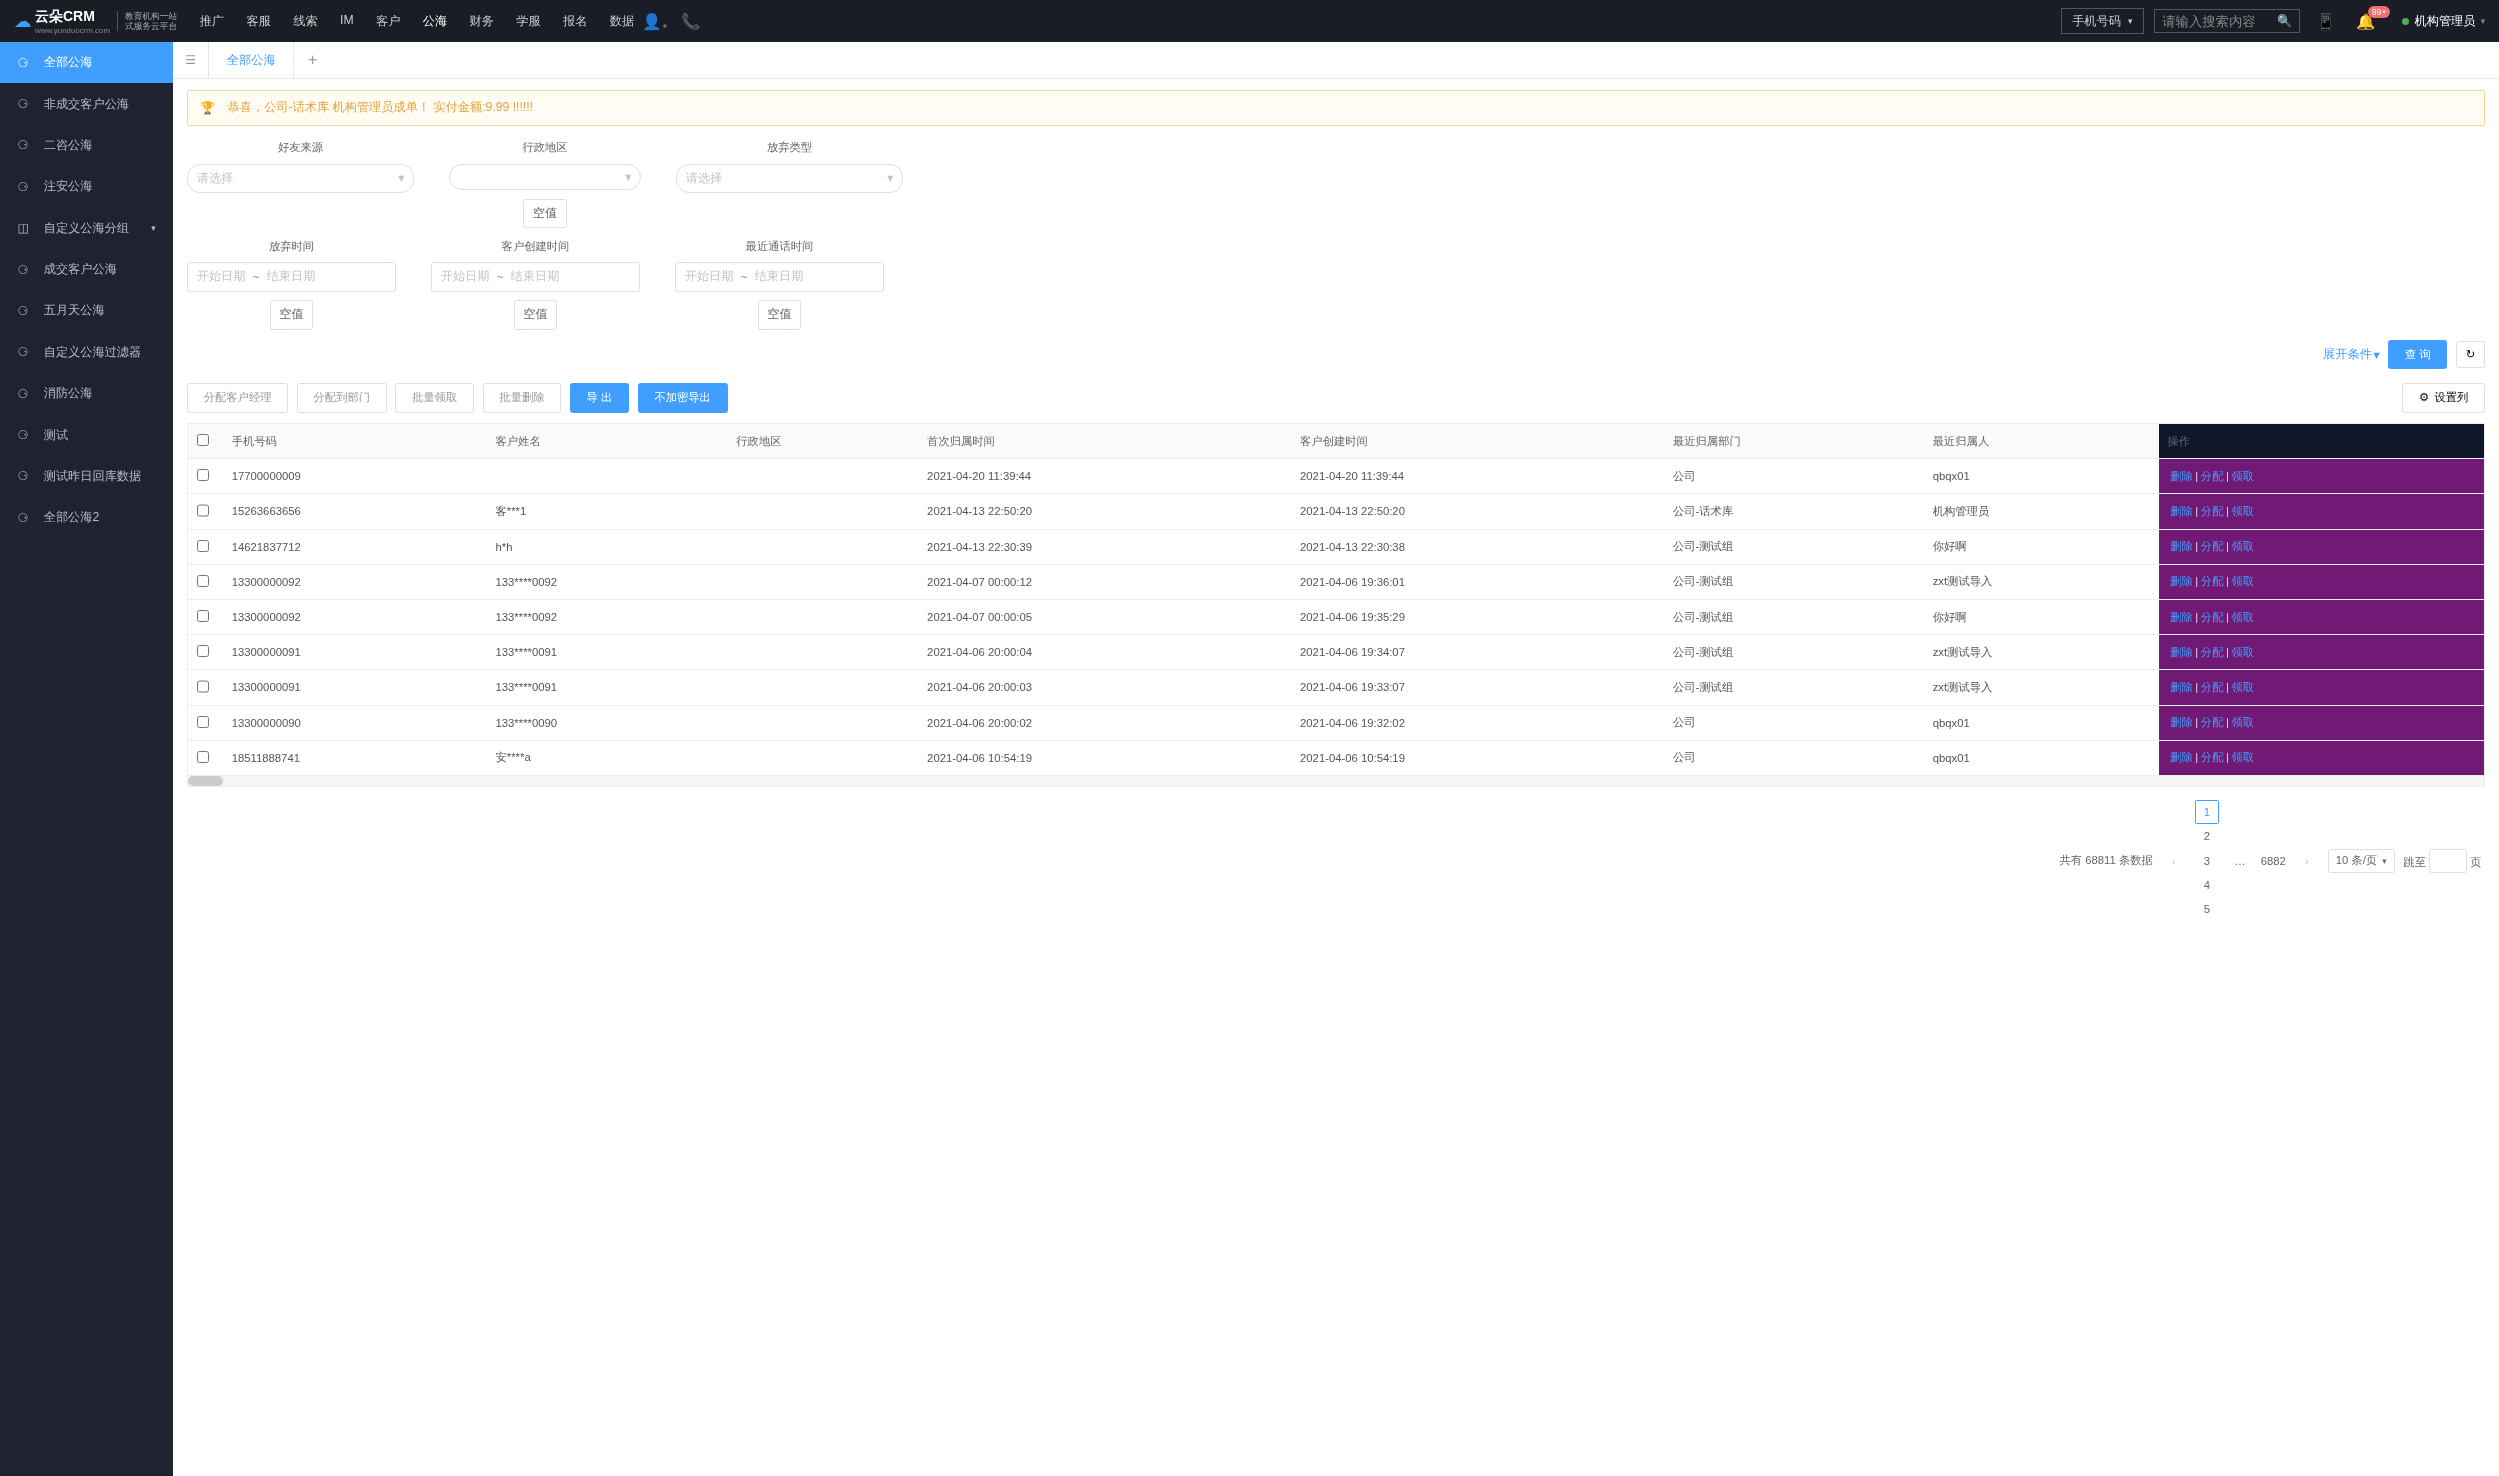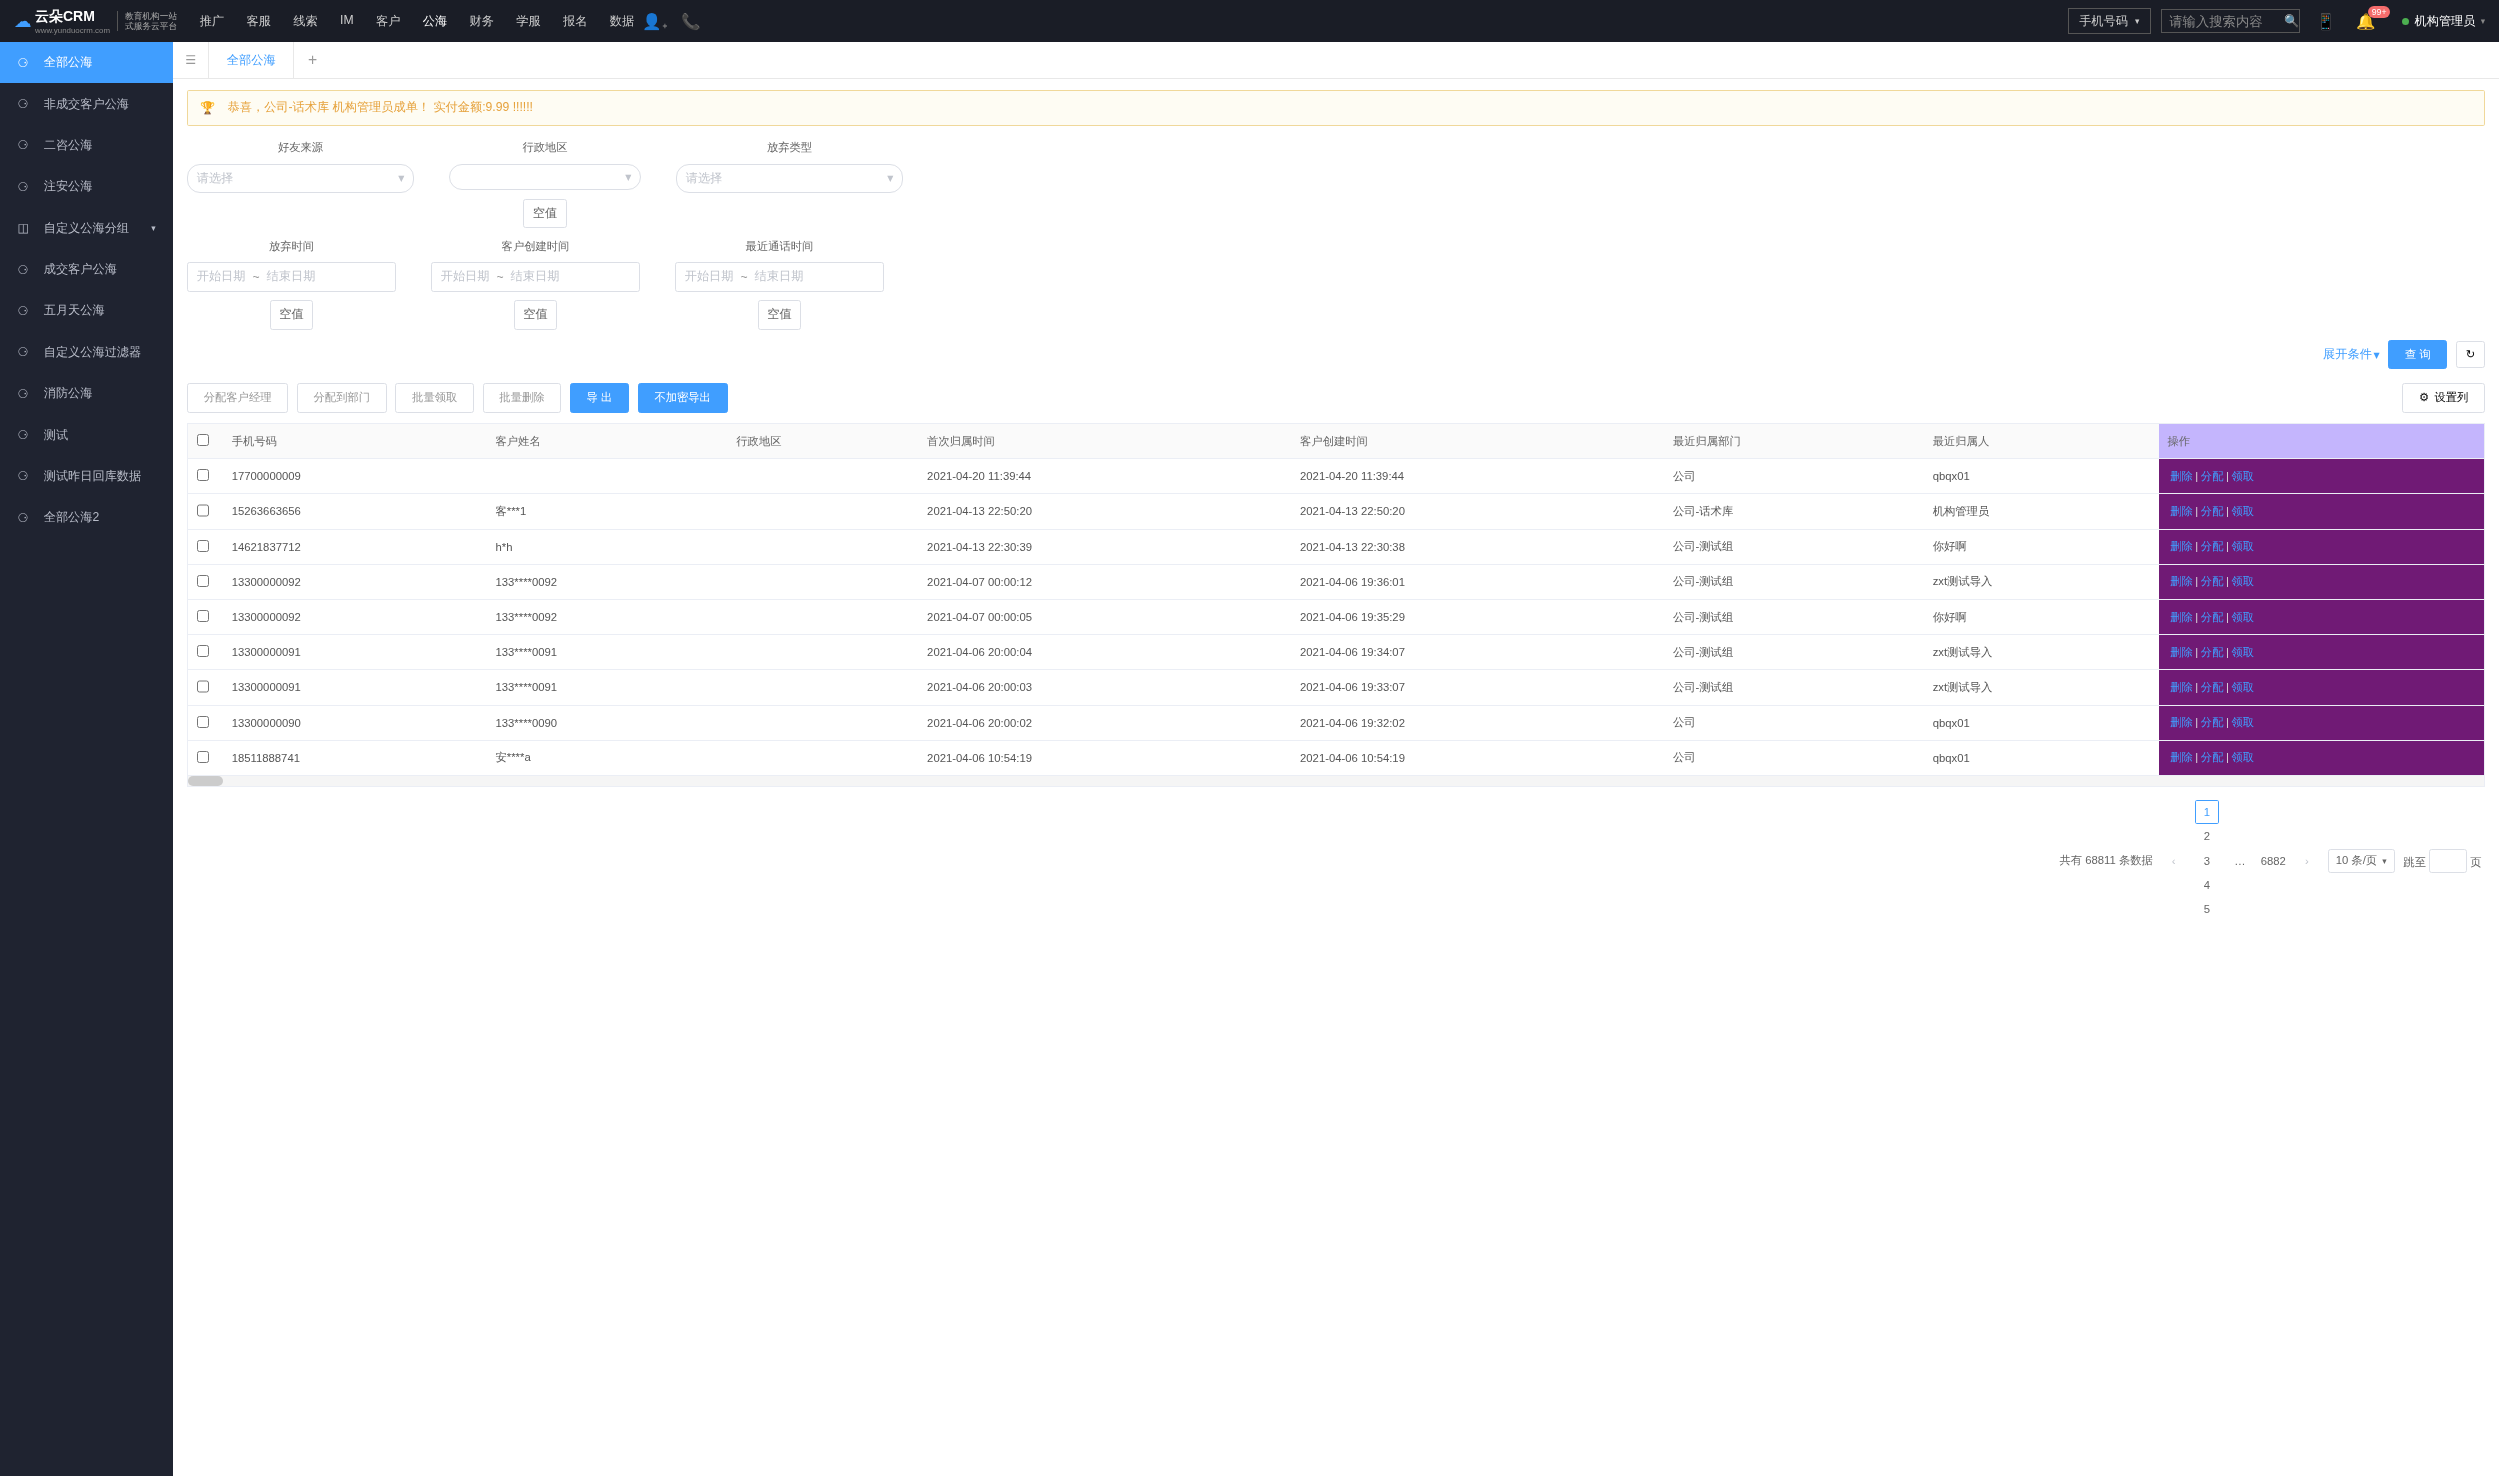--- a/index.html
+++ b/index.html
@@ -12,21 +12,21 @@
 .logo-text { font-size: 14px; font-weight: bold; }
 .logo-sub { font-size: 8.7px; color: #aaa; margin-left: 7px; line-height: 1.2; border-left: 0.9px solid #555; padding-left: 7px; }
 .nav { display: flex; gap: 19px; }
 .nav-item { color: #ccc; cursor: pointer; padding: 3.5px 1.7px; }
 .nav-item.active { color: #fff; font-weight: 500; }
 .nav-icon { color: #888; cursor: pointer; padding: 0 7px; font-size: 15.7px; }
 .header-right { margin-left: auto; display: flex; align-items: center; gap: 10.5px; }
 .search-type { border: 0.9px solid #555; padding: 3.5px 10.5px; display: flex; align-items: center; gap: 7px; color: #ccc; cursor: pointer; }
 .search-input { background: transparent; border: none; color: #fff; padding: 3.5px 7px; width: 122px; }
 .search-input::placeholder { color: #888; }
-.search-wrap { border: 0.9px solid #555; display: flex; align-items: center; }
+.search-wrap { border: 0.9px solid #555; display: flex; align-items: center; padding-right: 7px; }
 .header-icon { font-size: 15.7px; cursor: pointer; color: #ccc; padding: 0 5.2px; }
 .bell-wrap { position: relative; }
 .badge { position: absolute; top: -5.2px; right: -8.7px; background: #f56c6c; color: #fff; font-size: 8.7px; padding: 0.9px 3.5px; border-radius: 7px; }
 .user-info { display: flex; align-items: center; gap: 5.2px; cursor: pointer; margin-left: 10.5px; }
 .user-dot { width: 7px; height: 7px; background: #4caf50; border-radius: 50%; }
 
 
 .layout { display: flex; height: calc(100vh - 42px); }
 .sidebar { width: 173px; background: #1f2330; color: #b8bcc8; overflow-y: auto; flex-shrink: 0; }
 .side-item { display: flex; align-items: center; padding: 12.2px 17.5px; cursor: pointer; gap: 12.2px; }
@@ -67,21 +67,21 @@
 .settings-btn { display: flex; align-items: center; gap: 5.2px; }
 
 
 .table-wrap { border: 0.9px solid #ebeef5; overflow-x: auto; }
 table { width: 100%; border-collapse: collapse; min-width: 1047px; }
 th, td { padding: 9.6px 8.7px; text-align: left; font-size: 11.3px; white-space: nowrap; }
 th { background: #fafafa; color: #666; font-weight: 500; border-bottom: 0.9px solid #ebeef5; }
 td { border-bottom: 0.9px solid #ebeef5; color: #555; }
 .checkbox { width: 12.2px; height: 12.2px; }
 .op-col { position: sticky; right: 0; background: #701a75; box-shadow: -1.7px 0 3.5px rgba(0,0,0,0.05); }
-th.op-col { background: #c4b5fd; }
+th.op-col { background: #0f172a; }
 .op-link { color: #409eff; cursor: pointer; padding: 0 2.6px; }
 .op-sep { color: #ddd; }
 .scroll-track { height: 10.5px; background: #f5f5f5; position: relative; }
 .scroll-thumb { position: absolute; left: 0; width: 35px; height: 10.5px; background: #ccc; border-radius: 5.2px; }
 
 
 .pagination { display: flex; justify-content: flex-end; align-items: center; gap: 8.7px; padding: 12.2px 3.5px; font-size: 11.3px; color: #666; }
 .page-btn { min-width: 24.4px; height: 24.4px; display: flex; align-items: center; justify-content: center; cursor: pointer; border-radius: 1.7px; }
 .page-btn.active { border: 0.9px solid #409eff; color: #409eff; }
 .page-btn.nav { color: #c0c4cc; }

